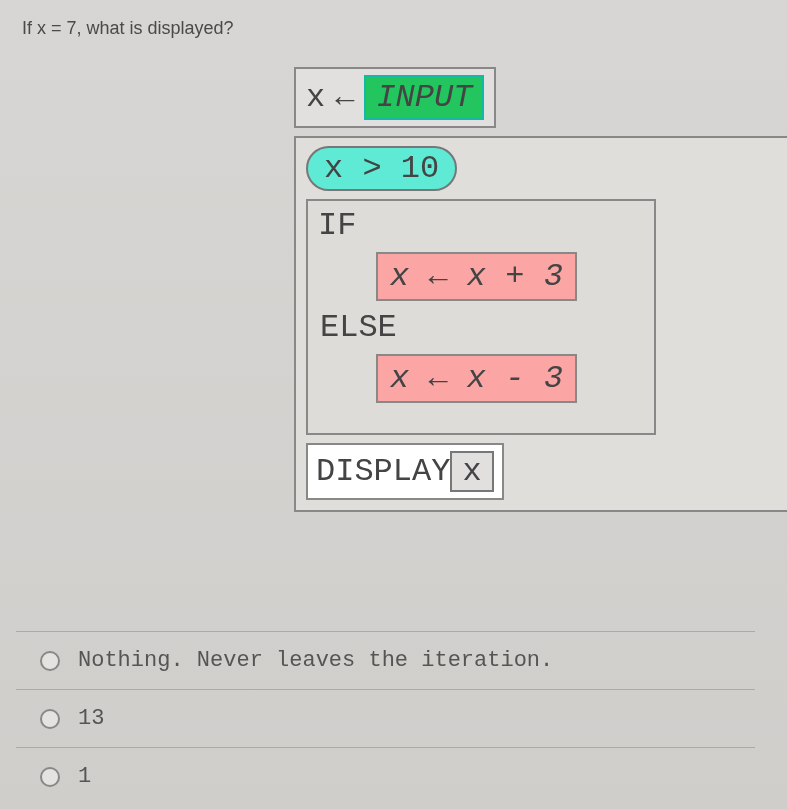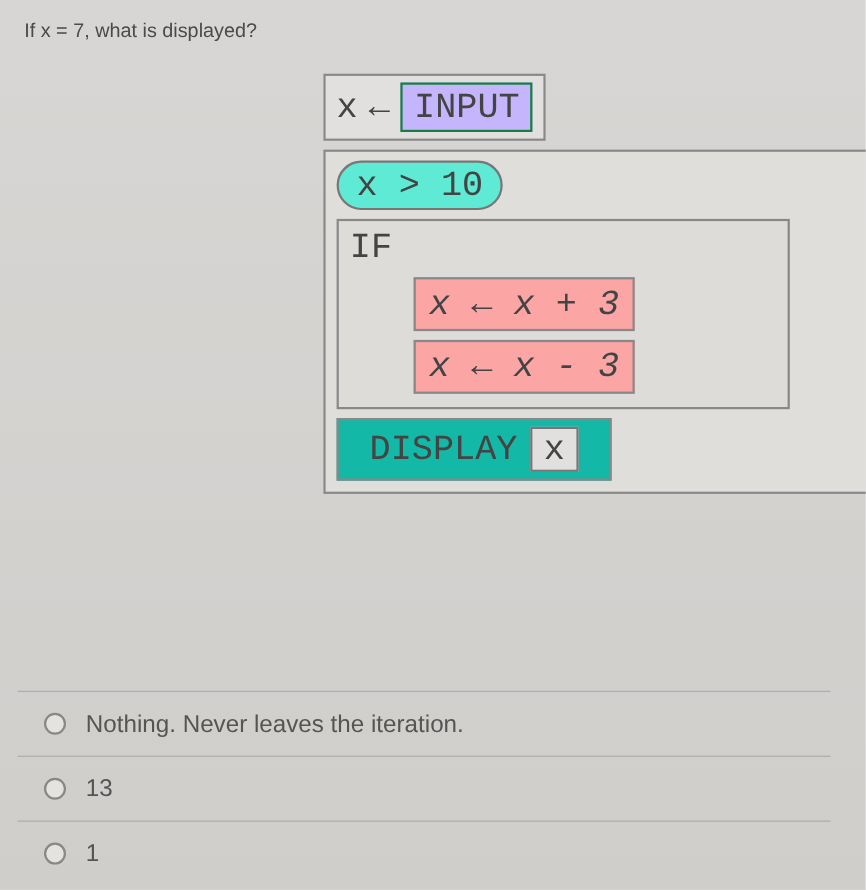--- a/index.html
+++ b/index.html
@@ -36,24 +36,25 @@
       margin-bottom: 8px;
       display: inline-block;
       white-space: nowrap;
     }
     .row1 {
       display: inline-flex;
       align-items: center;
       gap: 10px;
     }
     .input-box {
-      border: 2px solid #15803d;
+      border: 2px solid #14b8a6;
       padding: 2px 10px;
-      background: #c4b5fd;
+      background: #22c55e;
       display: inline-block;
+      font-style: italic;
     }
     .repeat-block {
       border: 2px solid #888;
       background: #e0dedb;
       padding: 8px 10px 10px 10px;
       display: block;
       width: 504px;
     }
     .repeat-header {
       display: flex;
@@ -64,23 +65,23 @@
     .pill {
       border: 2px solid #777;
       border-radius: 26px;
       padding: 2px 16px;
       display: inline-block;
       background: #5eead4;
     }
     .if-block {
       border: 2px solid #888;
       background: #dedcd9;
-      padding: 6px 10px 4px 10px;
+      padding: 6px 10px 22px 10px;
       margin-left: 0;
-      width: 412px;
+      width: 350px;
     }
     .if-header {
       display: flex;
       align-items: center;
       gap: 12px;
       margin-bottom: 8px;
     }
     .inner-stmt {
       border: 2px solid #888;
       background: #fca5a5;
@@ -89,42 +90,42 @@
       margin-bottom: 8px;
       display: inline-block;
       font-style: italic;
     }
     .else-label {
       margin-bottom: 8px;
       margin-left: 2px;
     }
     .display-block {
       border: 2px solid #888;
-      background: #14b8a6;
-      padding: 6px 28px;
+      background: #ffffff;
+      padding: 6px 8px;
       display: inline-flex;
       align-items: center;
-      gap: 12px;
       margin-top: 8px;
     }
     .small-box {
       border: 2px solid #777;
       padding: 0 10px;
       display: inline-block;
       background: #e2e0de;
     }
     .arrow {
       font-weight: bold;
     }
     .options {
       position: absolute;
       bottom: 0;
       left: 0;
       right: 16px;
       padding: 0 16px 16px 16px;
+      font-family: Liberation Mono, monospace;
     }
     .option-row {
       border-top: 1px solid #aaa;
       padding: 16px 8px 16px 24px;
       display: flex;
       align-items: center;
       gap: 18px;
       font-size: 22px;
       color: #555;
     }
@@ -158,20 +159,21 @@
   <div class="repeat-block">
     <div class="repeat-header">
       <span class="pill">x &gt; 10</span>
     </div>
 
     <div class="if-block">
       <div class="if-header">
         <span>IF</span>
       </div>
       <div class="inner-stmt">x ← x + 3</div>
+      <div class="else-label">ELSE</div>
       <div class="inner-stmt">x ← x - 3</div>
     </div>
 
     <div class="display-block">
       <span>DISPLAY</span>
       <span class="small-box">x</span>
     </div>
   </div>
 
 </div>

